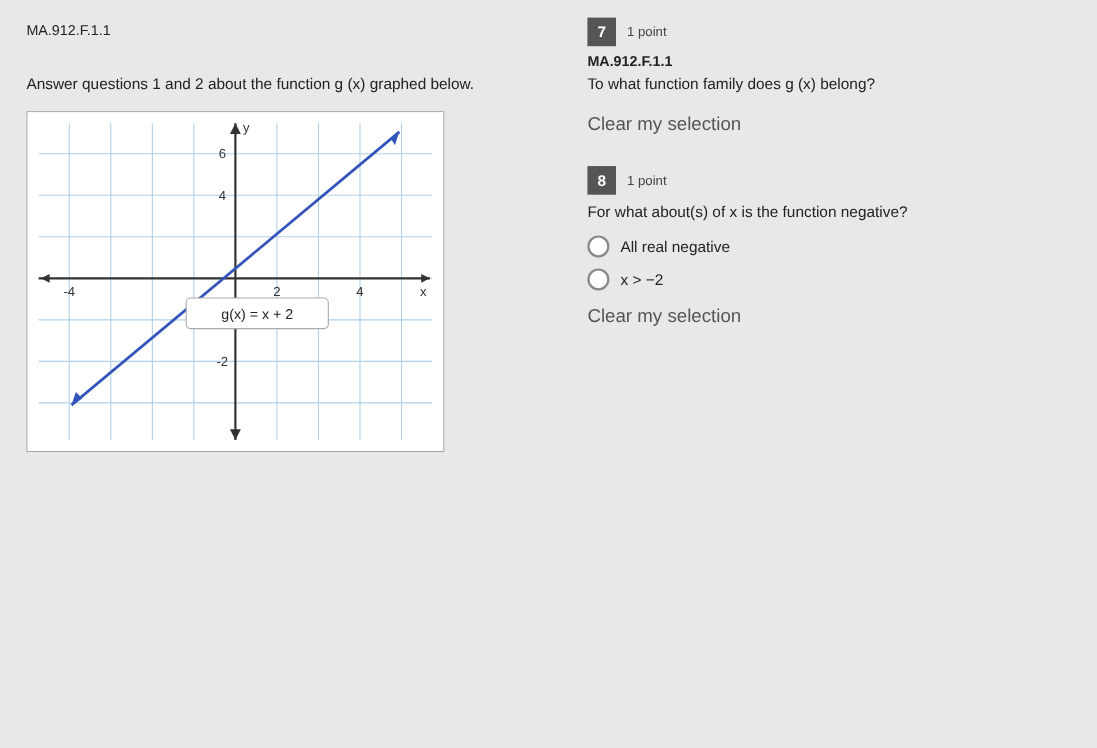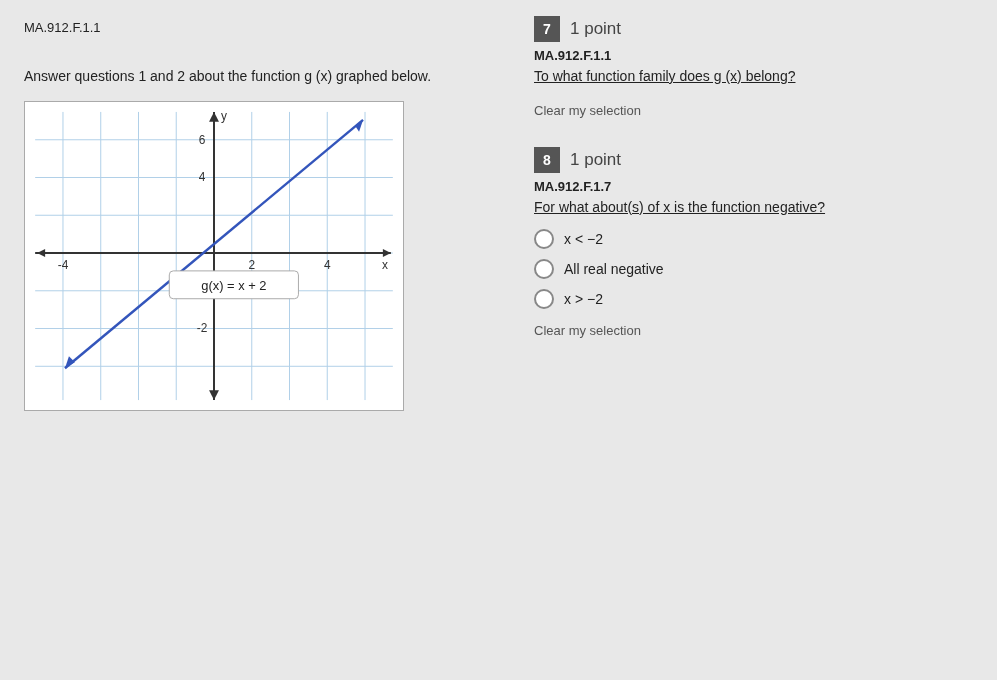--- a/index.html
+++ b/index.html
@@ -68,35 +68,34 @@
       font-weight: bold;
       width: 26px;
       height: 26px;
       display: flex;
       align-items: center;
       justify-content: center;
       margin-right: 10px;
       flex-shrink: 0;
     }
     .question-points {
-      font-size: 17px;
+      font-size: 12px;
       color: #444;
     }
     .question-standard {
       font-size: 13px;
       color: #222;
       font-weight: bold;
       margin-bottom: 4px;
     }
     .question-text {
       font-size: 14px;
       color: #222;
       margin-bottom: 12px;
       line-height: 1.4;
-      text-decoration: underline;
     }
     .options-list {
       list-style: none;
       margin-bottom: 10px;
     }
     .options-list li {
       display: flex;
       align-items: center;
       margin-bottom: 10px;
       cursor: pointer;
@@ -122,21 +121,21 @@
       width: 8px;
       height: 8px;
       border-radius: 50%;
       background: white;
     }
     .option-text {
       font-size: 14px;
       color: #222;
     }
     .clear-selection {
-      font-size: 13px;
+      font-size: 17px;
       color: #555;
       cursor: pointer;
       margin-top: 4px;
       text-decoration: none;
       display: inline-block;
     }
   </style>
 </head>
 <body>
 
@@ -222,27 +221,22 @@
       <div class="question-standard">MA.912.F.1.1</div>
       <div class="question-text">To what function family does g (x) belong?</div>
       <a class="clear-selection">Clear my selection</a>
     </div>
 
     <div class="question-block">
       <div class="question-header">
         <div class="question-number-badge">8</div>
         <span class="question-points">1 point</span>
       </div>
-      <div class="question-standard">MA.912.F.1.7</div>
       <div class="question-text">For what about(s) of x is the function negative?</div>
       <ul class="options-list">
-        <li>
-          <div class="radio-outer"></div>
-          <span class="option-text">x &lt; −2</span>
-        </li>
         <li>
           <div class="radio-outer"></div>
           <span class="option-text">All real negative</span>
         </li>
         <li>
           <div class="radio-outer"></div>
           <span class="option-text">x &gt; −2</span>
         </li>
       </ul>
       <a class="clear-selection">Clear my selection</a>

